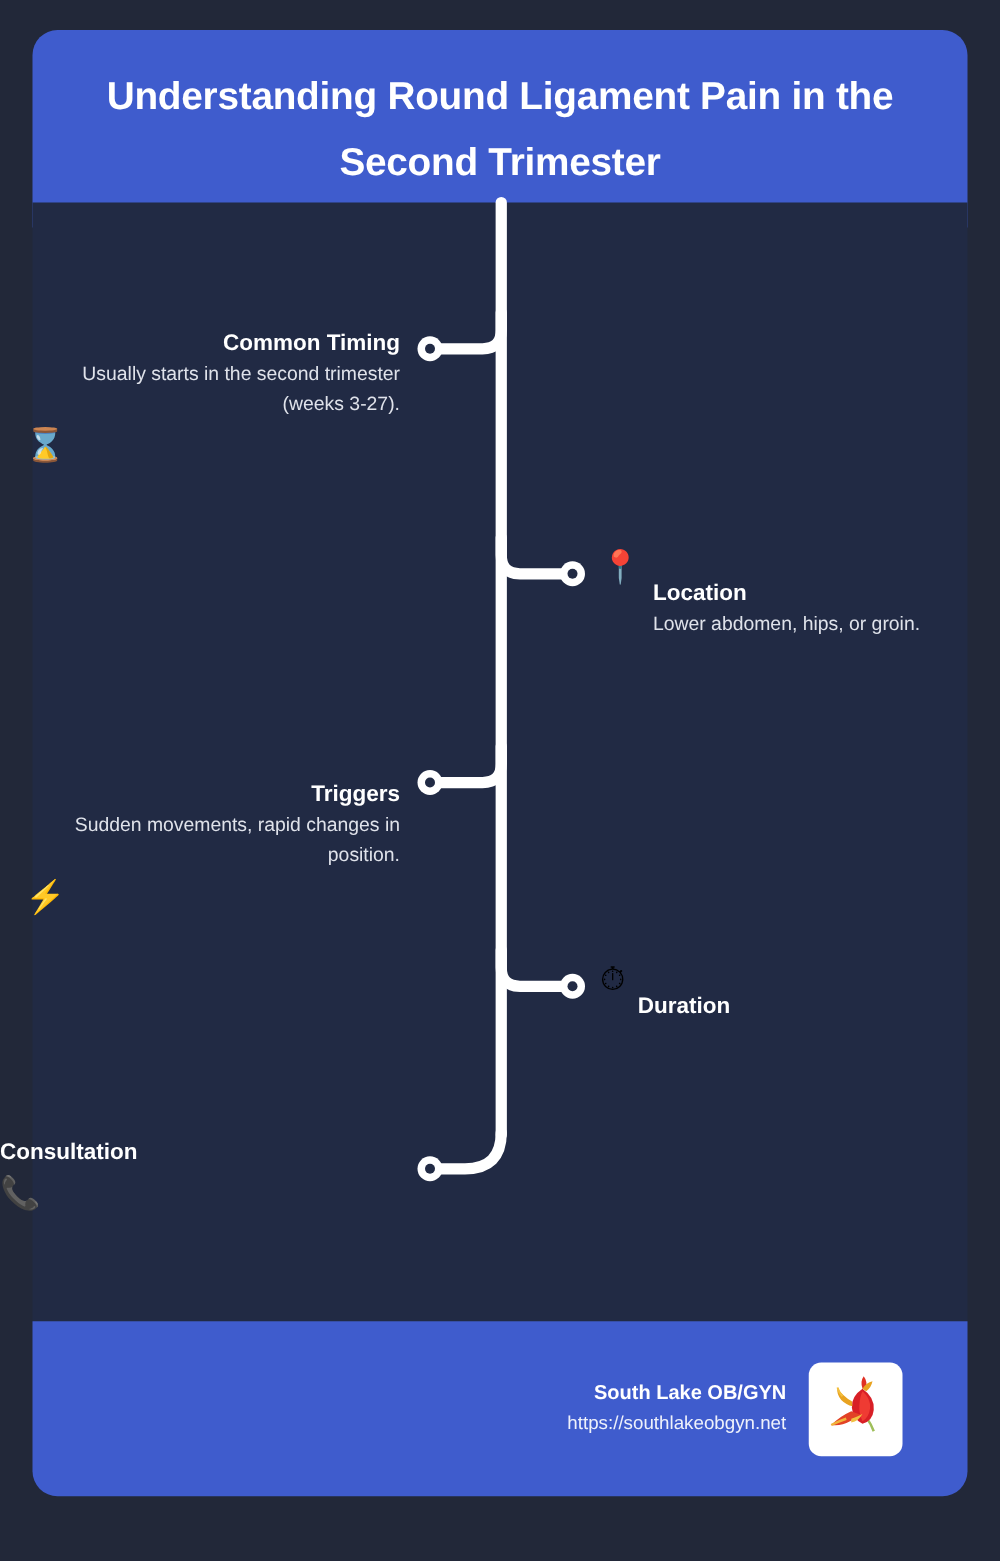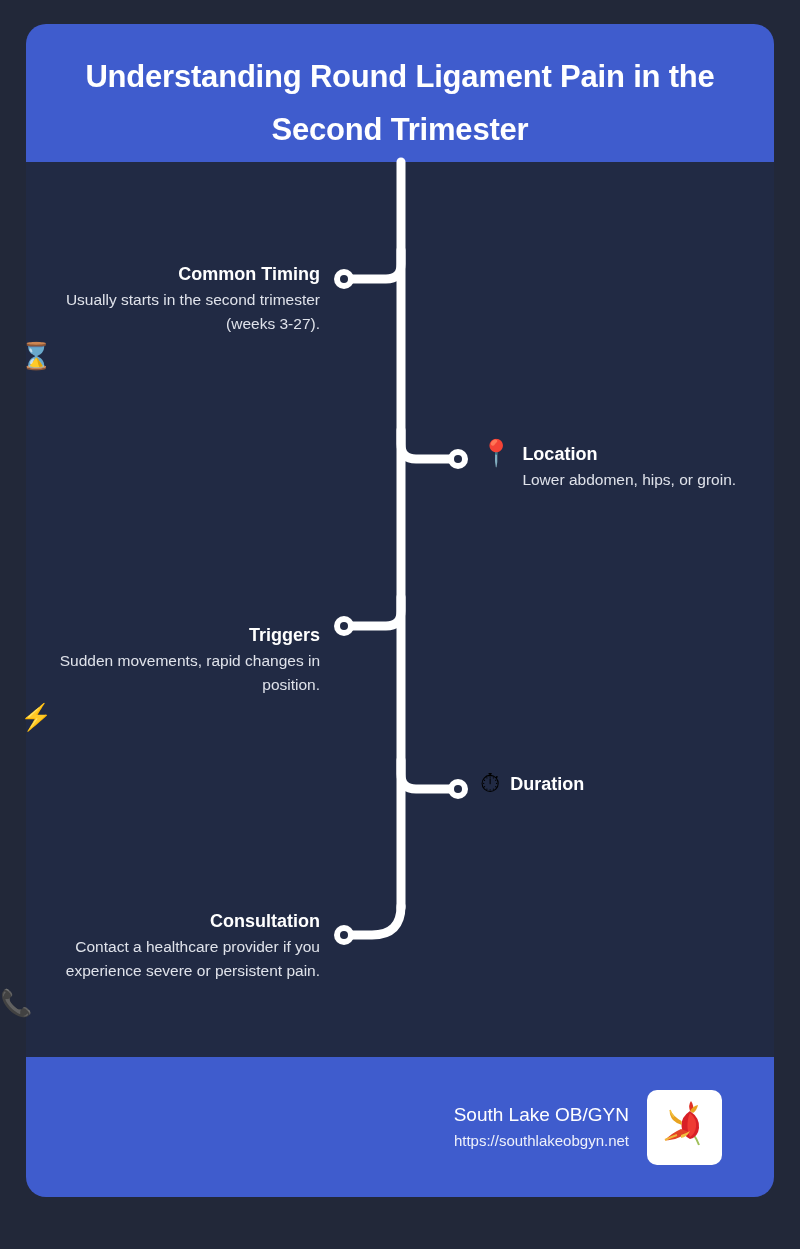--- a/index.html
+++ b/index.html
@@ -72,21 +72,21 @@
   }
   .item.left {
     flex-direction: column;
     justify-content: flex-end;
   }
   .item.right {
     flex-direction: row;
   }
   .item-text { display: flex; flex-direction: column; }
   .item.left  .item-text { align-items: flex-end; text-align: right; }
-  .item.right .item-text { align-items: flex-start; text-align: right; }
+  .item.right .item-text { align-items: flex-start; text-align: right; margin-top: 20px; }
 
   .item-title {
     color: #ffffff;
     font-size: 18px;
     font-weight: bold;
     line-height: 1.35;
     white-space: nowrap;
   }
   .item-desc {
     color: #dfe2ea;
@@ -119,22 +119,22 @@
     border-radius: 0 0 20px 20px;
     display: flex;
     align-items: center;
     justify-content: flex-end;
     gap: 18px;
     padding-right: 52px;
   }
   .footer-text { display: flex; flex-direction: column; align-items: flex-end; }
   .footer-brand {
     color: #ffffff;
-    font-size: 19px;
-    font-weight: normal;
+    font-size: 16px;
+    font-weight: bold;
     line-height: 1.5;
   }
   .footer-url {
     color: #eef1fb;
     font-size: 15px;
     line-height: 1.6;
   }
   .footer-logo {
     width: 75px;
     height: 75px;
@@ -214,21 +214,20 @@
   <div class="item right" id="item-4">
     <div class="item-icon">⏱</div>
     <div class="item-text">
       <div class="item-title">Duration</div>
     </div>
   </div>
 
   <div class="item left" id="item-5">
     <div class="item-text">
       <div class="item-title">Consultation</div>
-      <div class="item-desc">Contact a healthcare provider if you experience severe or persistent pain.</div>
     </div>
     <div class="item-icon">📞</div>
   </div>
 
   <div class="footer">
     <div class="footer-text">
       <div class="footer-brand">South Lake OB/GYN</div>
       <div class="footer-url">https://southlakeobgyn.net</div>
     </div>
     <div class="footer-logo">

